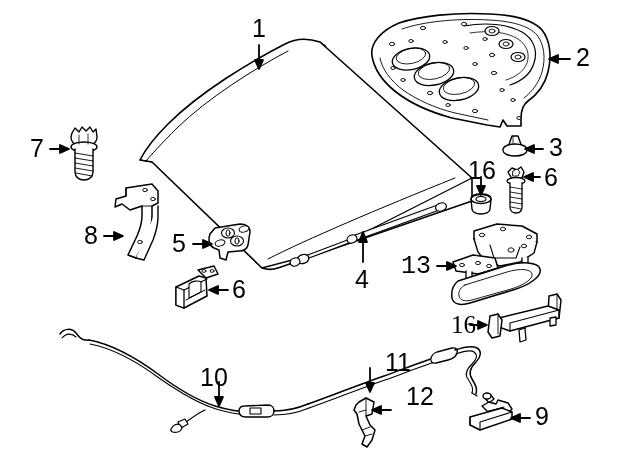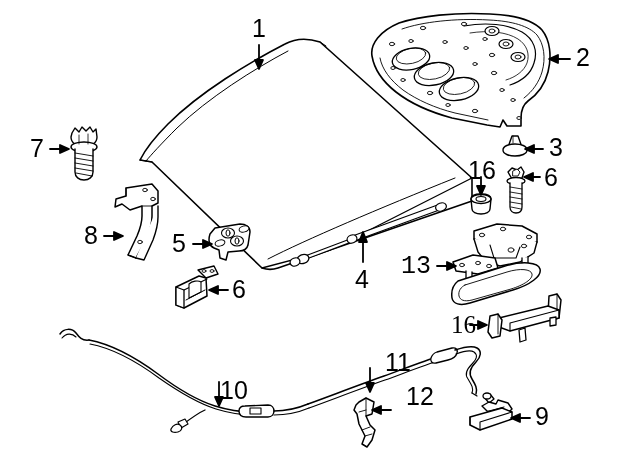--- a/index.html
+++ b/index.html
@@ -530,21 +530,21 @@
 
   <span class="callout-label" style="left:252px; top:16px;">1</span>
   <span class="callout-label" style="left:576px; top:45px;">2</span>
   <span class="callout-label" style="left:549px; top:135px;">3</span>
   <span class="callout-label" style="left:355px; top:267px;">4</span>
   <span class="callout-label" style="left:172px; top:231px;">5</span>
   <span class="callout-label" style="left:232px; top:277px;">6</span>
   <span class="callout-label" style="left:30px;  top:136px;">7</span>
   <span class="callout-label" style="left:84px;  top:223px;">8</span>
   <span class="callout-label" style="left:535px; top:404px;">9</span>
-  <span class="callout-label" style="left:200px; top:378px;margin-left:20px;">10</span>
+  <span class="callout-label" style="left:200px; top:365px;">10</span>
   <span class="callout-label" style="left:357px; top:350px;margin-left:28px;">11</span>
   <span class="callout-label" style="left:396px; top:384px;margin-left:10px;">12</span>
   <span class="callout-label" style="left:401px; top:254px;font-family:Liberation Mono, monospace;">13</span>
   <span class="callout-label" style="left:544px; top:165px;">6</span>
   <span class="callout-label" style="left:468px; top:158px;">16</span>
   <span class="callout-label" style="left:451px; top:312px;font-family:Liberation Serif, serif;">16</span>
 
 </div>
 
 </body></html>

